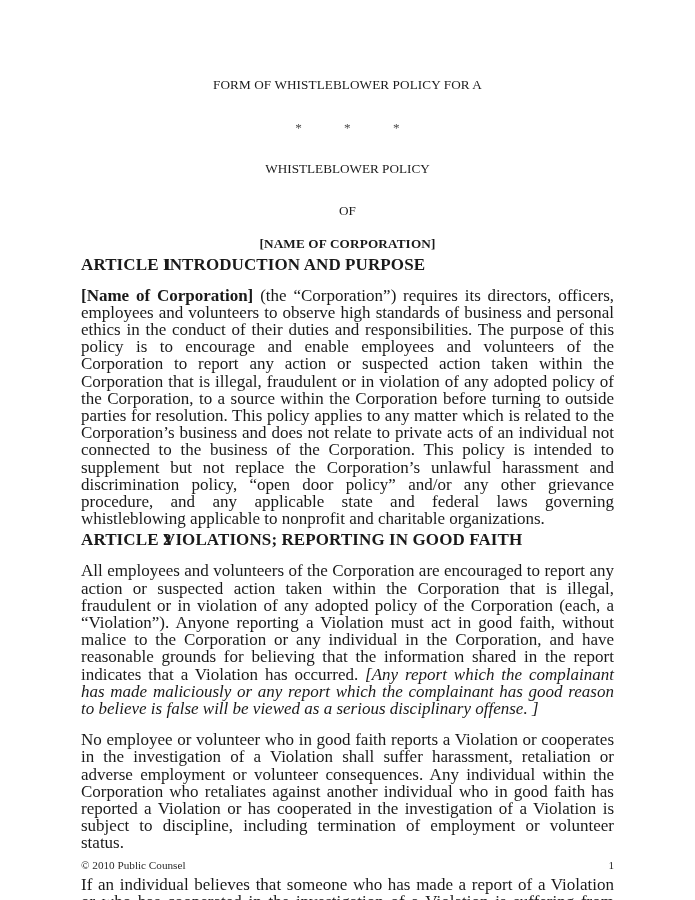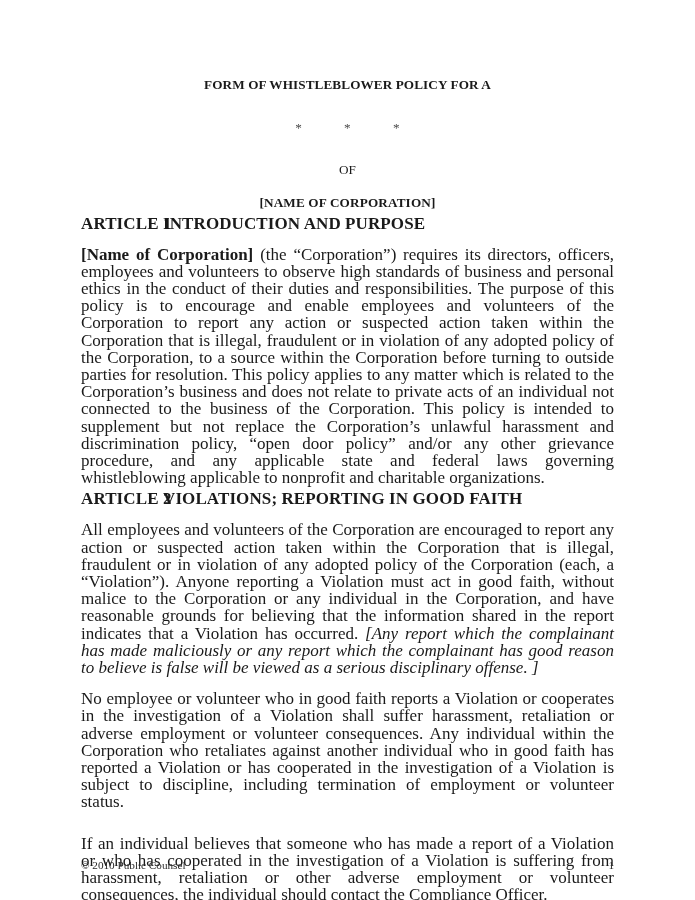--- a/index.html
+++ b/index.html
@@ -24,21 +24,21 @@
     padding: 0;
   }
   .content {
     position: absolute;
     left: 81px;
     top: 76px;
     width: 533px;
   }
   .doc-title {
     text-align: center;
-    font-weight: bold;
+    font-weight: normal;
     font-size: 13.2px;
     line-height: 17.5px;
     letter-spacing: 0.1px;
   }
   .doc-title .line { display: block; }
 
   .stars {
     text-align: center;
     font-size: 13.2px;
     line-height: 17px;
@@ -108,20 +108,21 @@
   <div class="content">
 
     <div class="doc-title">
       <span class="line">FORM OF WHISTLEBLOWER POLICY FOR A</span>
     </div>
 
     <div class="stars">
       <span>*</span><span class="sp"></span><span>*</span><span class="sp"></span><span>*</span>
     </div>
 
+    <div class="subtitle">WHISTLEBLOWER POLICY</div>
     <div class="subtitle of">OF</div>
     <div class="subtitle corp">[NAME OF CORPORATION]</div>
 
     <div class="article-heading">
       <span class="art-num">ARTICLE 1</span><span>INTRODUCTION AND PURPOSE</span>
     </div>
     <p class="body-par"><span class="bold">[Name of Corporation]</span><span> (the “Corporation”) requires its directors, officers, employees and volunteers to observe high standards of business and personal ethics in the conduct of their duties and responsibilities. The purpose of this policy is to encourage and enable employees and volunteers of the Corporation to report any action or suspected action taken within the Corporation that is illegal, fraudulent or in violation of any adopted policy of the Corporation, to a source within the Corporation before turning to outside parties for resolution.   This policy applies to any matter which is related to the Corporation’s business and does not relate to private acts of an individual not connected to the business of the Corporation.  This policy is intended to supplement but not replace the Corporation’s unlawful harassment and discrimination policy, “open door policy” and/or any other grievance procedure, and any applicable state and federal laws governing whistleblowing applicable to nonprofit and charitable organizations.</span></p>
 
     <div class="article-heading">
       <span class="art-num">ARTICLE 2</span><span>VIOLATIONS; REPORTING IN GOOD FAITH</span>

